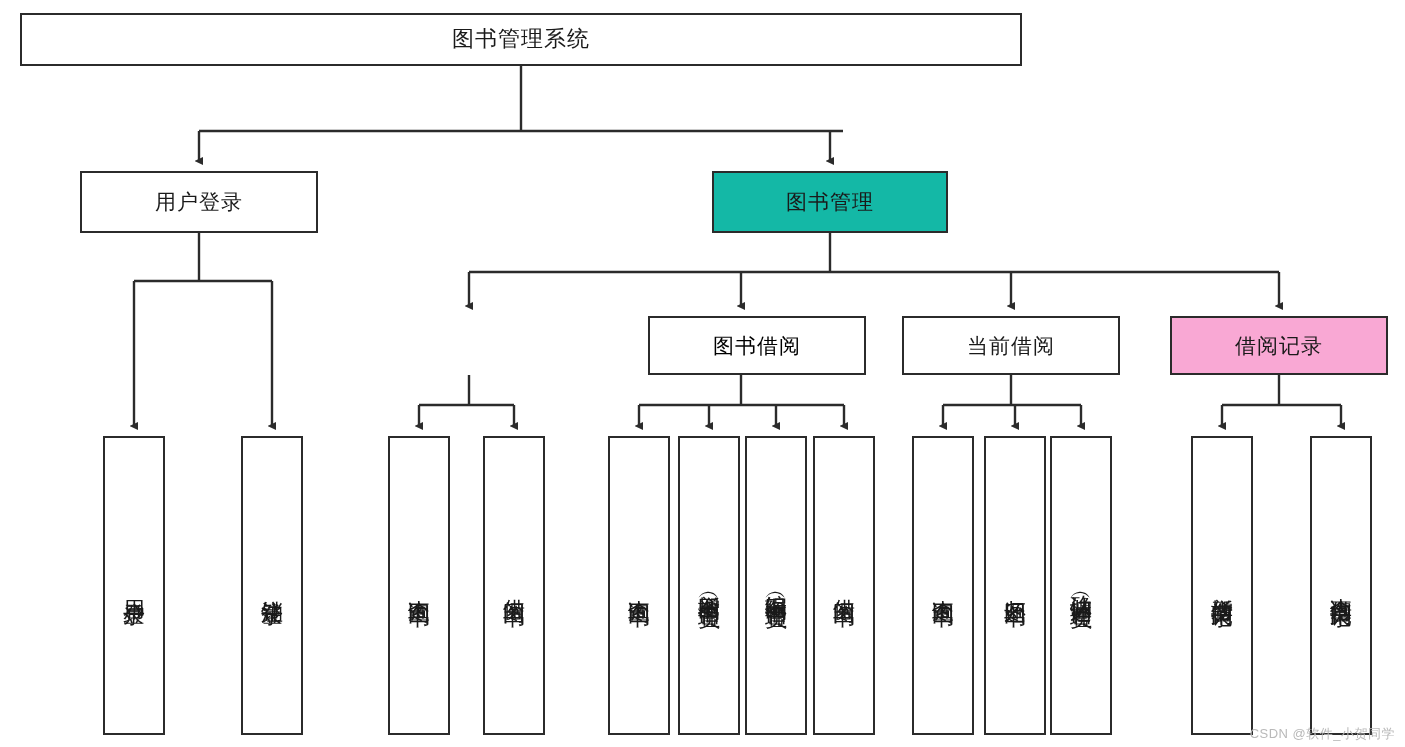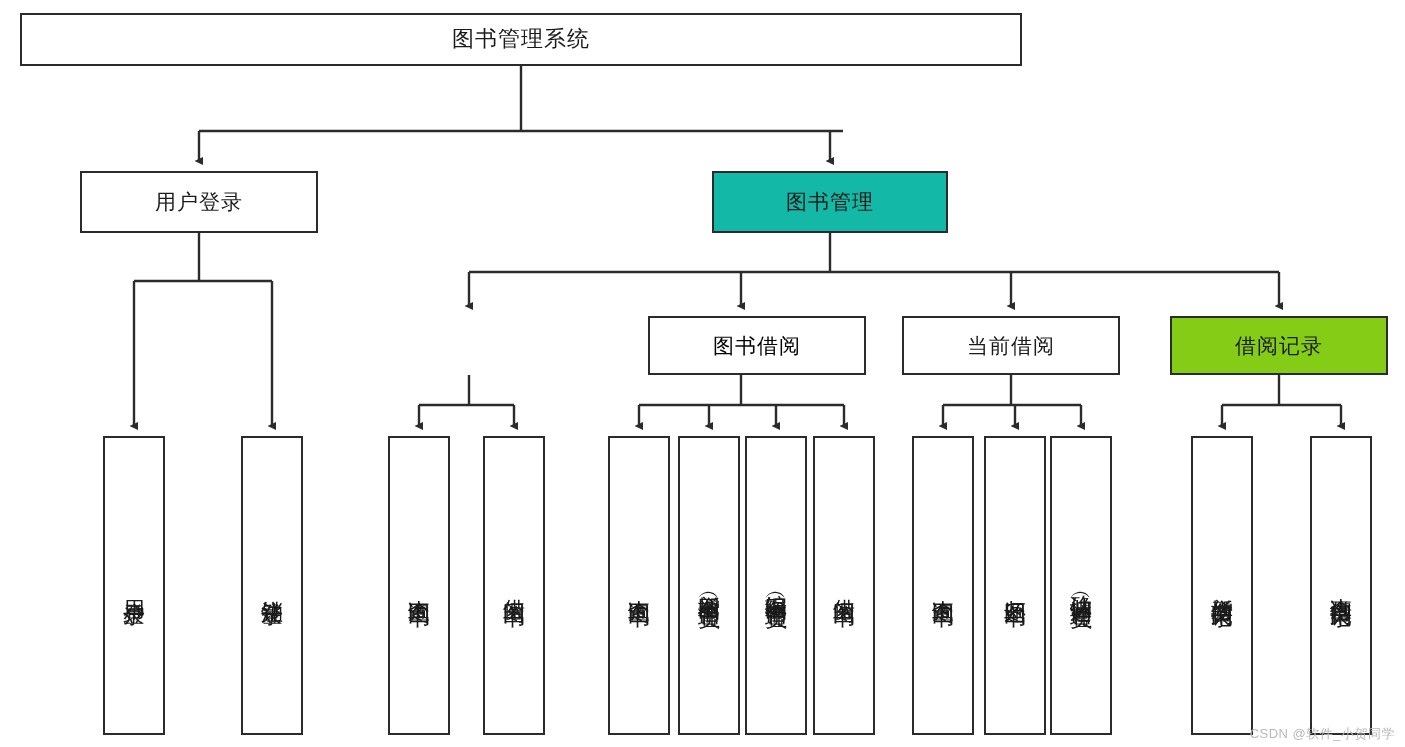--- a/index.html
+++ b/index.html
@@ -141,21 +141,21 @@
   <div class="node node-h" style="left: 712px; top: 171px; width: 236px; height: 62px; border-color: rgb(43, 43, 43); background: #14b8a6; color: rgb(26, 26, 26);">
     <span class="node-label">图书管理</span>
   </div>
 
   <div class="node node-h" style="left: 648px; top: 316px; width: 218px; height: 59px; border-color: rgb(43, 43, 43); background: rgb(255, 255, 255); color: #000000;">
     <span class="node-label">图书借阅</span>
   </div>
   <div class="node node-h" style="left: 902px; top: 316px; width: 218px; height: 59px; border-color: rgb(43, 43, 43); background: rgb(255, 255, 255); color: rgb(26, 26, 26);">
     <span class="node-label">当前借阅</span>
   </div>
-  <div class="node node-h" style="left: 1170px; top: 316px; width: 218px; height: 59px; border-color: rgb(43, 43, 43); background: #84cc16; color: rgb(26, 26, 26);">
+  <div class="node node-h" style="left: 1170px; top: 316px; width: 218px; height: 59px; border-color: rgb(43, 43, 43); background: #f9a8d4; color: rgb(26, 26, 26);">
     <span class="node-label">借阅记录</span>
   </div>
 
   <div class="node node-v" style="left: 103px; top: 436px; width: 62px; height: 299px; border-color: rgb(43, 43, 43); background: rgb(255, 255, 255); color: rgb(26, 26, 26);">
     <span class="node-label">用户登录</span>
   </div>
   <div class="node node-v" style="left: 241px; top: 436px; width: 62px; height: 299px; border-color: rgb(43, 43, 43); background: rgb(255, 255, 255); color: rgb(26, 26, 26);">
     <span class="node-label">注销登录</span>
   </div>
   <div class="node node-v" style="left: 388px; top: 436px; width: 62px; height: 299px; border-color: rgb(43, 43, 43); background: rgb(255, 255, 255); color: rgb(26, 26, 26);">

